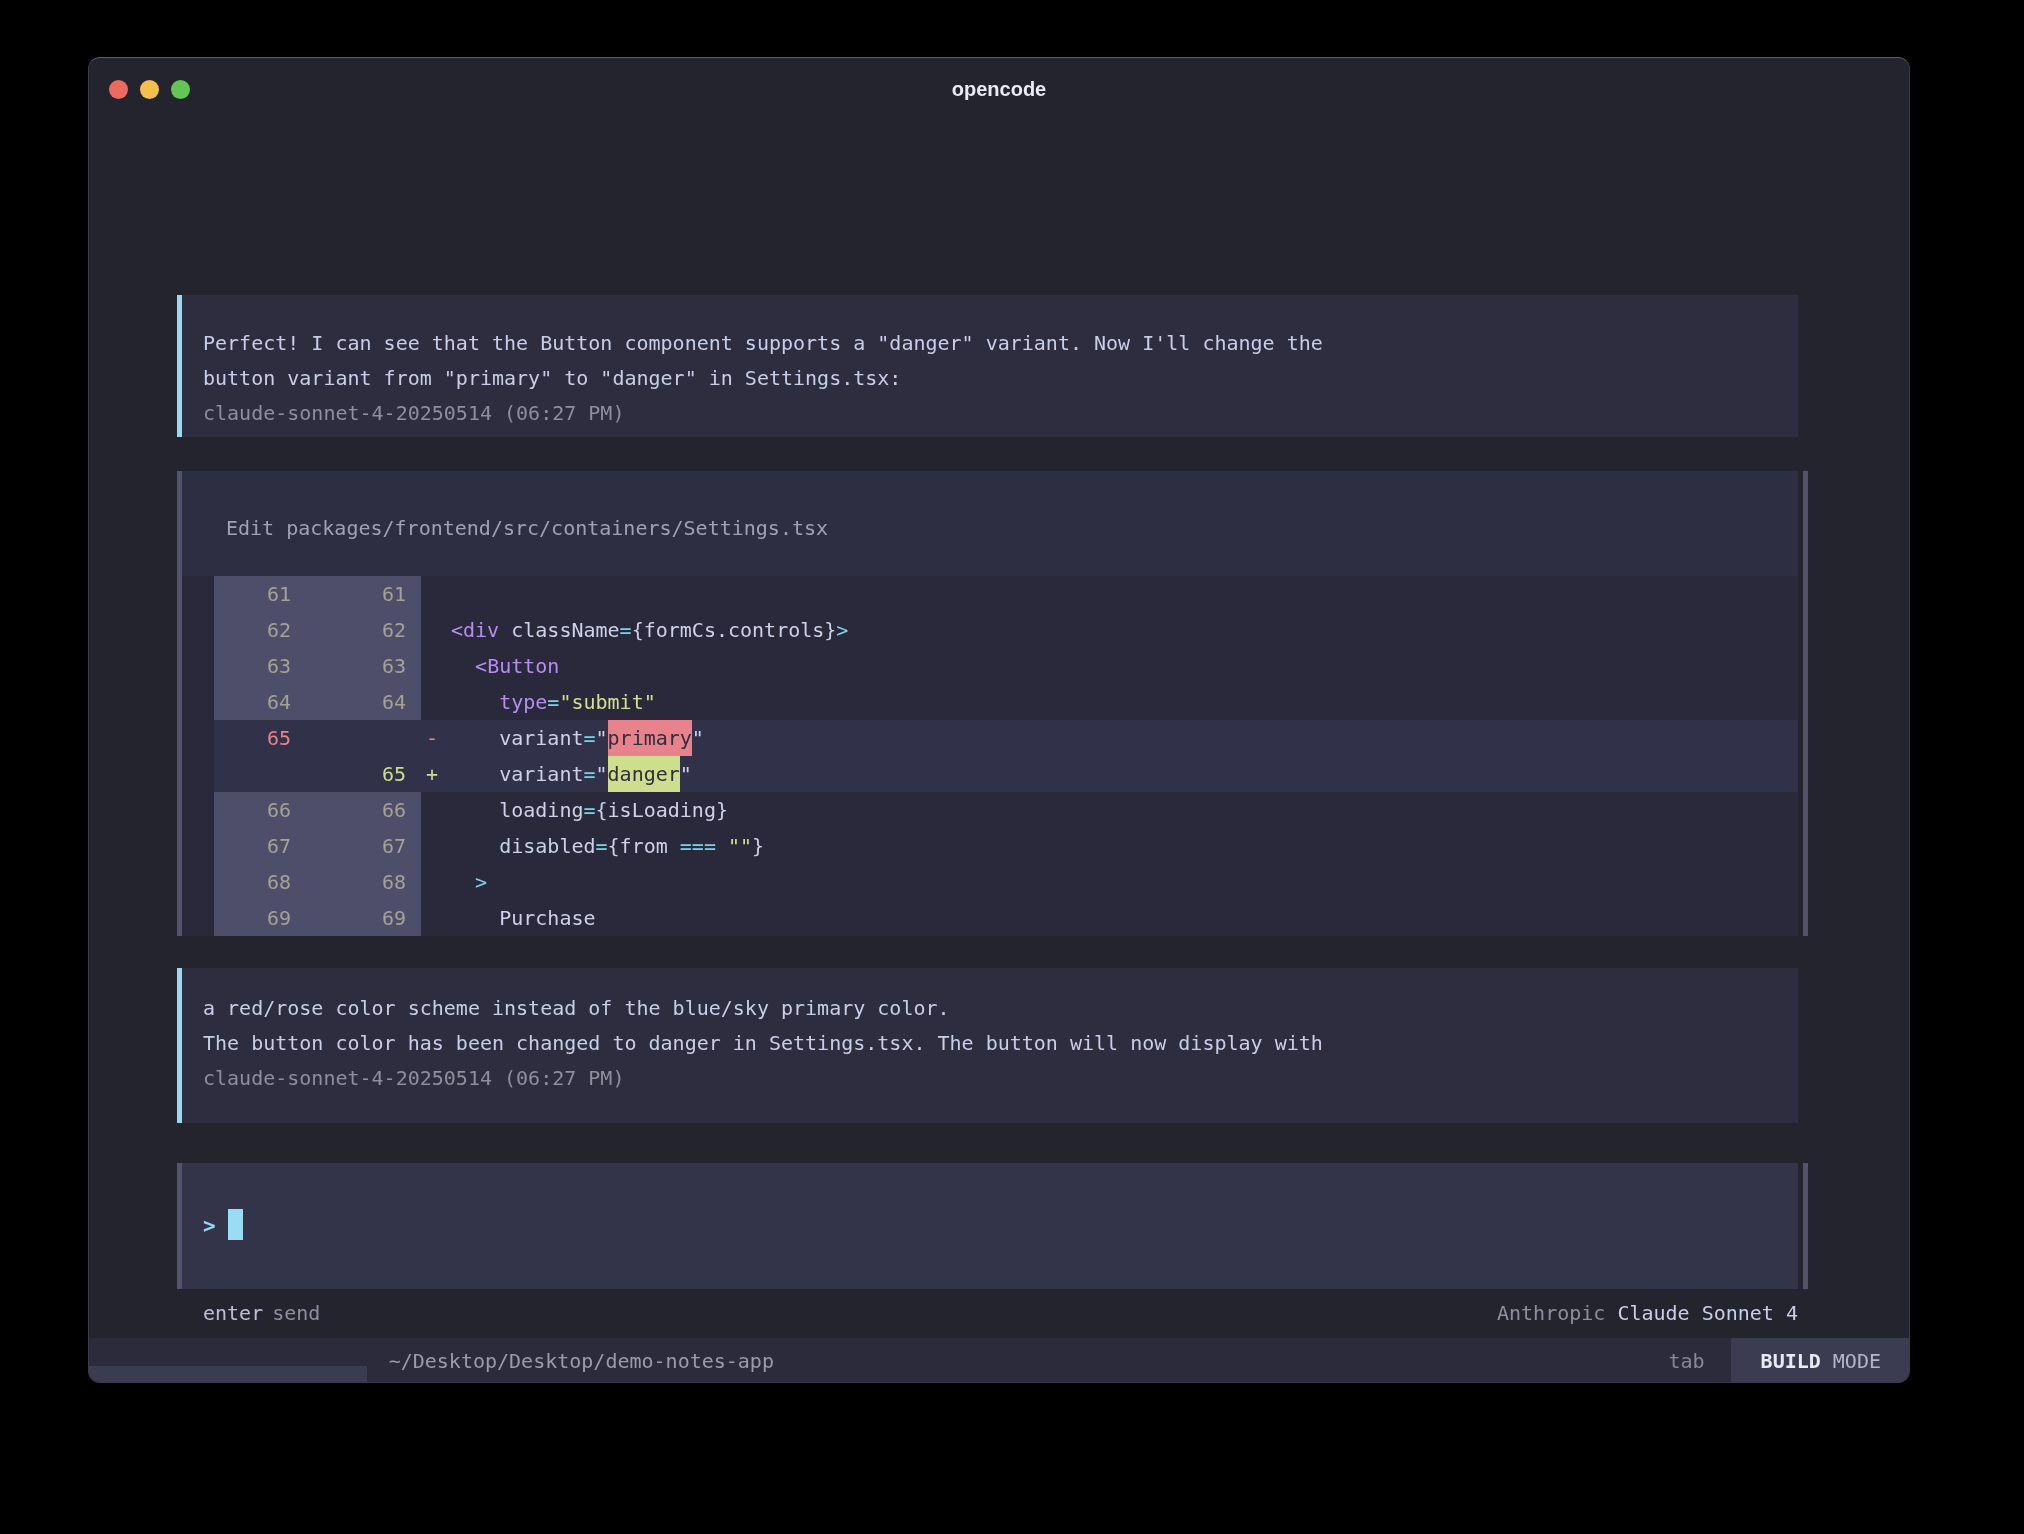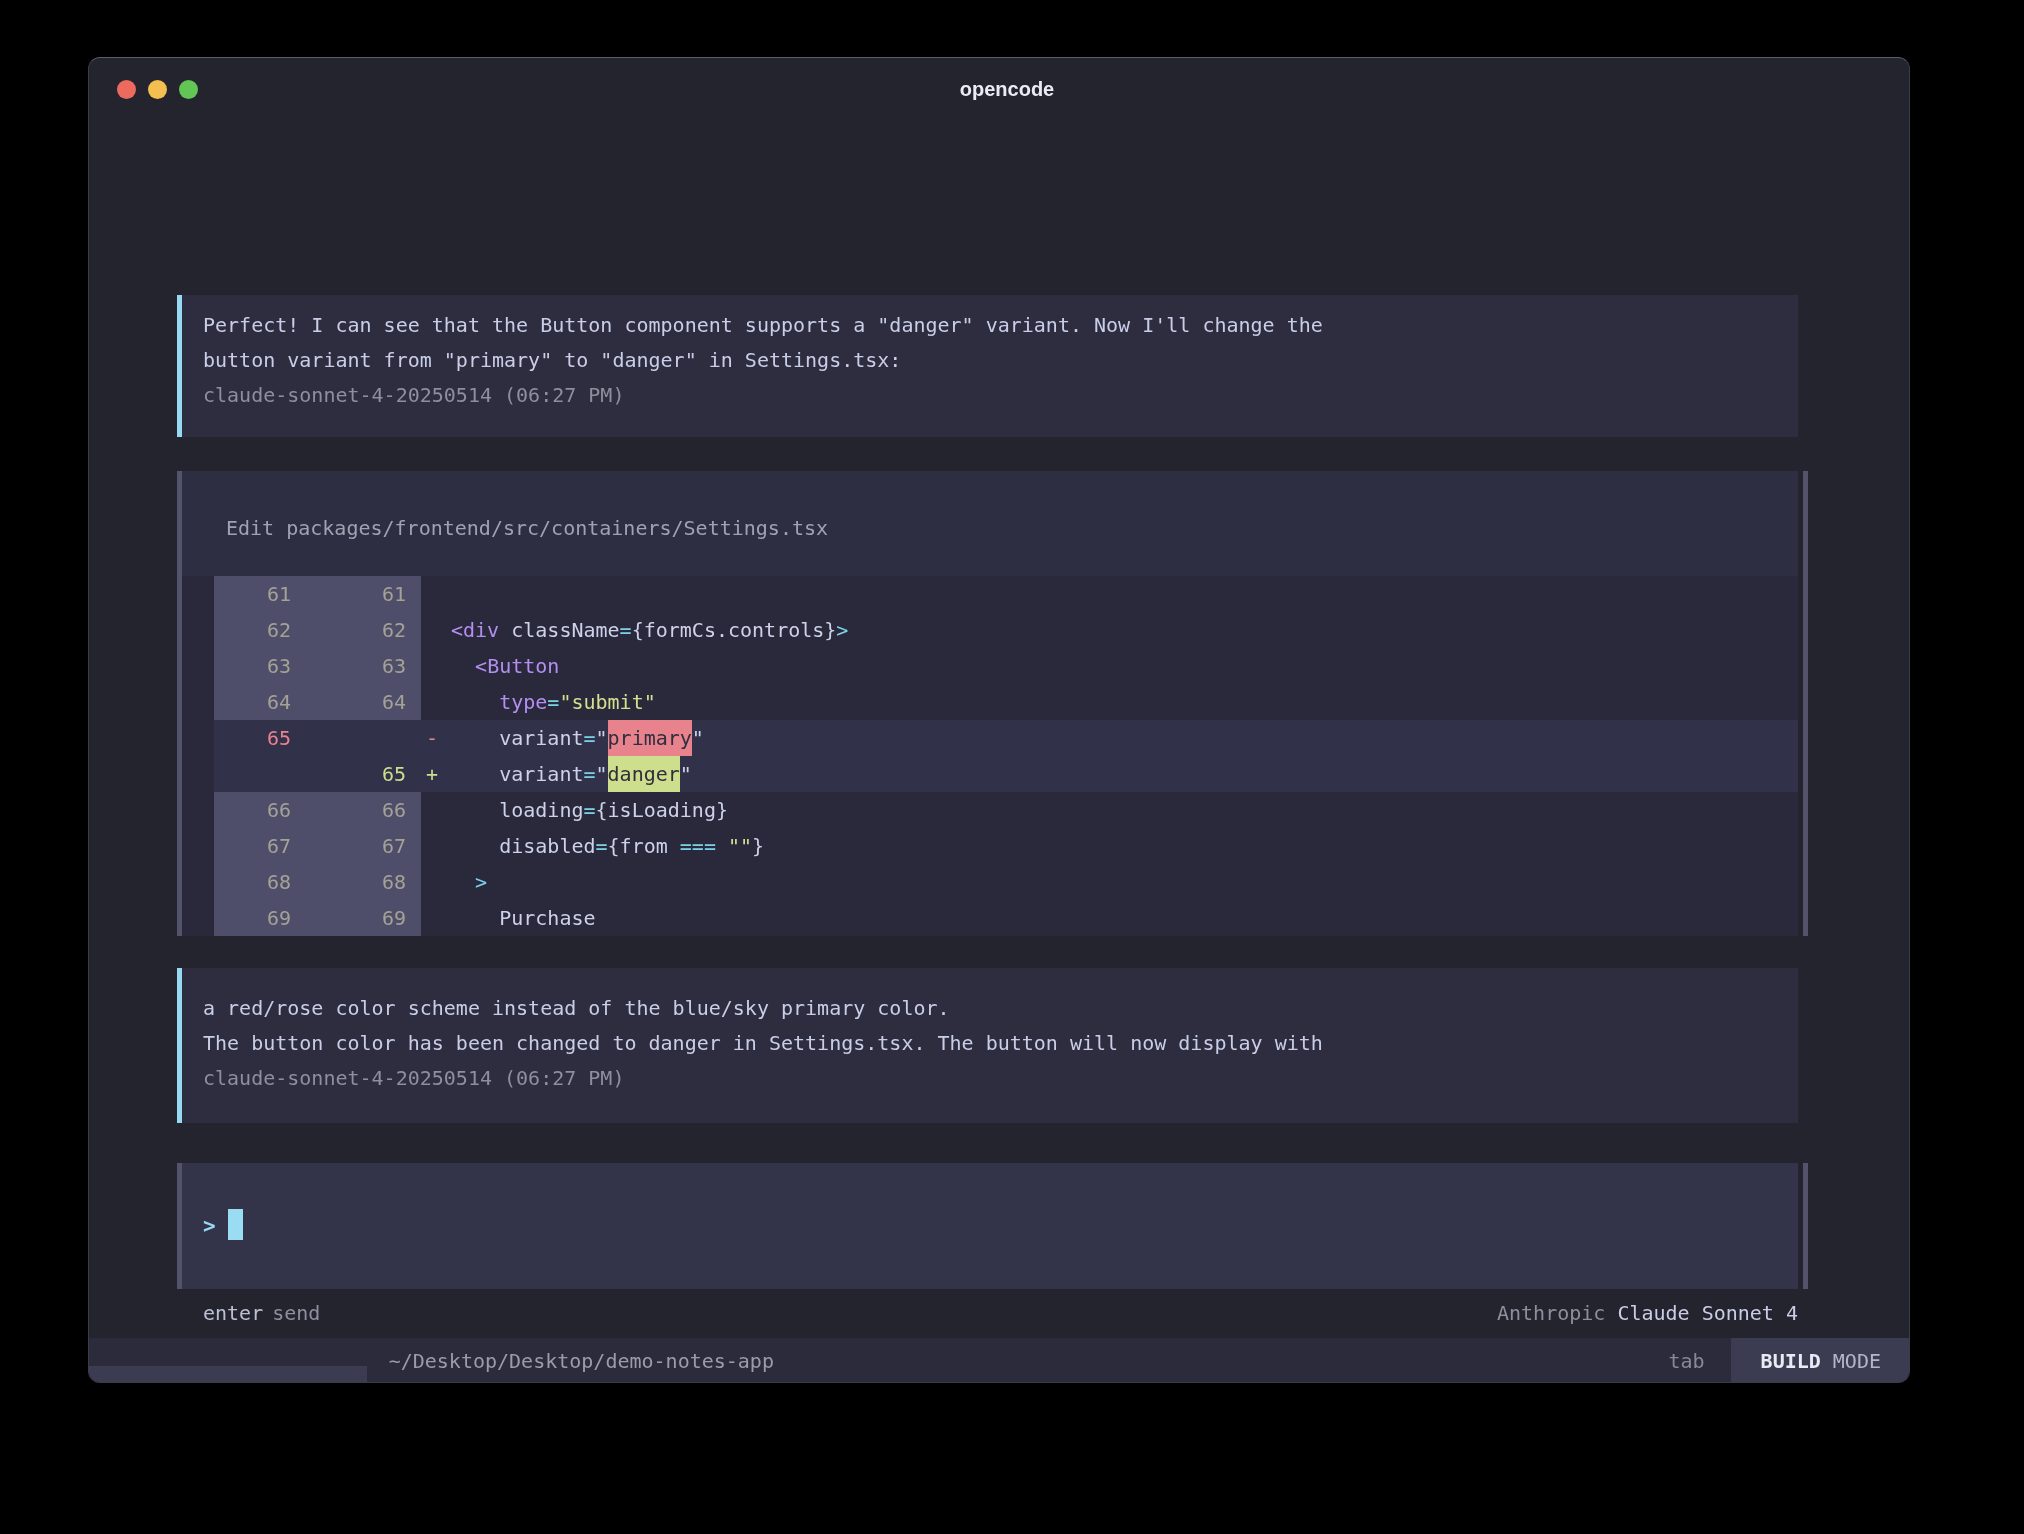--- a/index.html
+++ b/index.html
@@ -3,21 +3,21 @@
 <meta charset="utf-8">
 <style>
   * { margin:0; padding:0; box-sizing:border-box; }
   html,body { width:2024px; height:1534px; background:#000; overflow:hidden;
               font-family:"DejaVu Sans Mono", monospace; }
   .window { position:absolute; left:88px; top:57px; width:1822px; height:1326px;
             background:#24242f; border-radius:12px; border:1px solid #3c3c49;
             border-top-color:#5c5c6a; overflow:hidden; }
 
   
-  .titlebar { position:absolute; left:8px; top:0; width:100%; height:60px; }
+  .titlebar { position:absolute; left:0; top:0; width:100%; height:60px; }
   .tl { position:absolute; top:22px; width:19px; height:19px; border-radius:50%; }
   .tl.red { left:20px; background:#ee6a5f; }
   .tl.yellow { left:51px; background:#f5bf50; }
   .tl.green { left:82px; background:#62c554; }
   .win-title { position:absolute; left:0; top:20px; width:100%; text-align:center;
                font-family:"Liberation Sans", sans-serif; font-weight:bold;
                font-size:20px; color:#e9ecf6; }
 
   
   .block { position:absolute; left:88px; width:1631px; }
@@ -34,21 +34,21 @@
              color:#8f91a2; }
   .hdr-unshare { margin-left:26px; color:#8f91a2; }
   .hdr-ctx { position:absolute; right:20px; top:32px; line-height:30px; font-size:20px;
              color:#8f91a2; }
 
   
   .msg .lbar { background:#97d9f0; }
   .msg .bgfill { background:#2d2d3f; }
   .msg1 { top:237px; height:142px; }
   .msg2 { top:910px; height:155px; }
-  .msg1 .bgfill { padding-top:13px; }
+  .msg1 .bgfill { padding-top:31px; }
   .msg2 .bgfill { padding-top:23px; }
   .msg-line { padding-left:21px; line-height:35px; font-size:20px; color:#c9cee8;
               white-space:pre; }
   .msg-meta { color:#8e8e9e; }
 
   
   .edit { top:413px; height:465px; }
   .edit .vbar { background:#53536c; }
   .edit .bgfill { background:#2e2e42; }
   .edit-title { position:absolute; left:49px; top:44px; line-height:26px;

